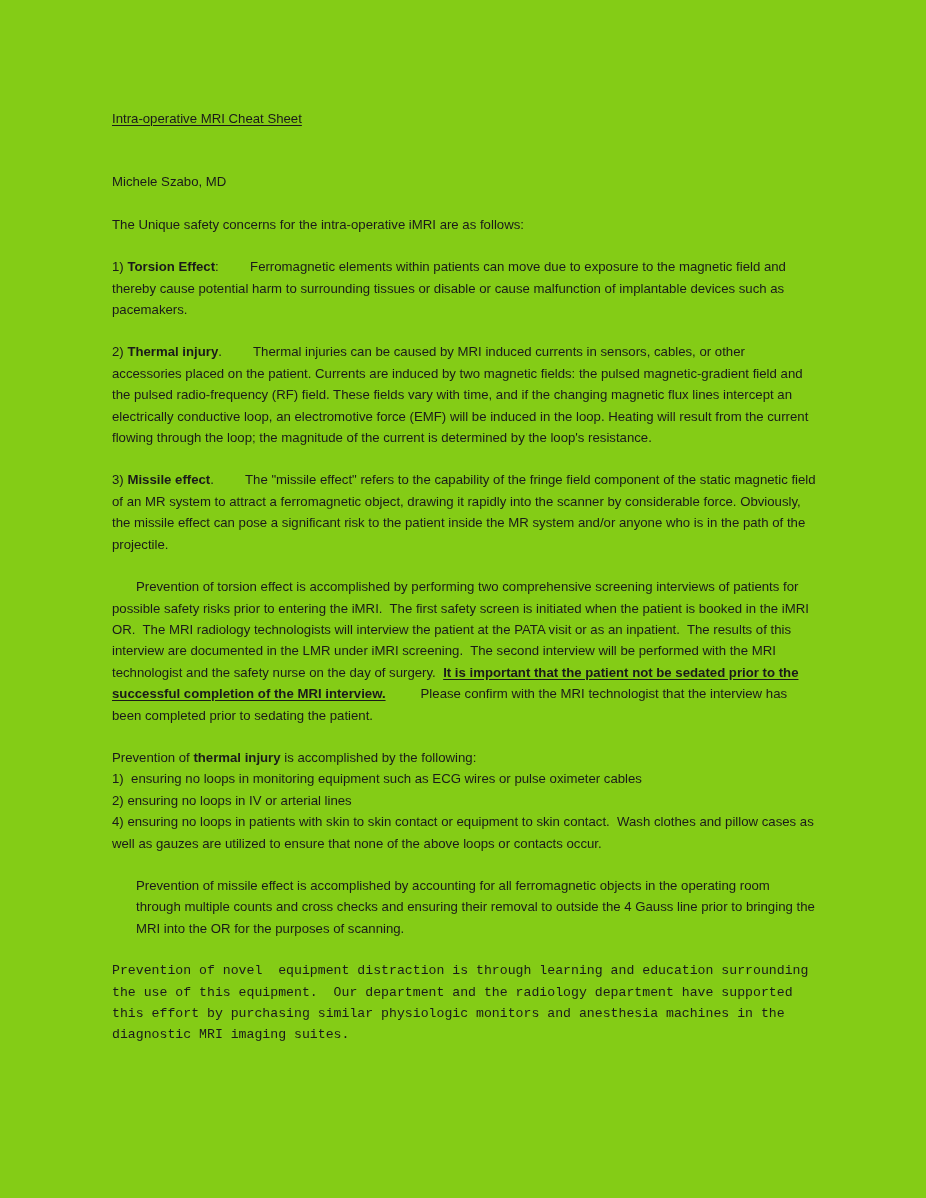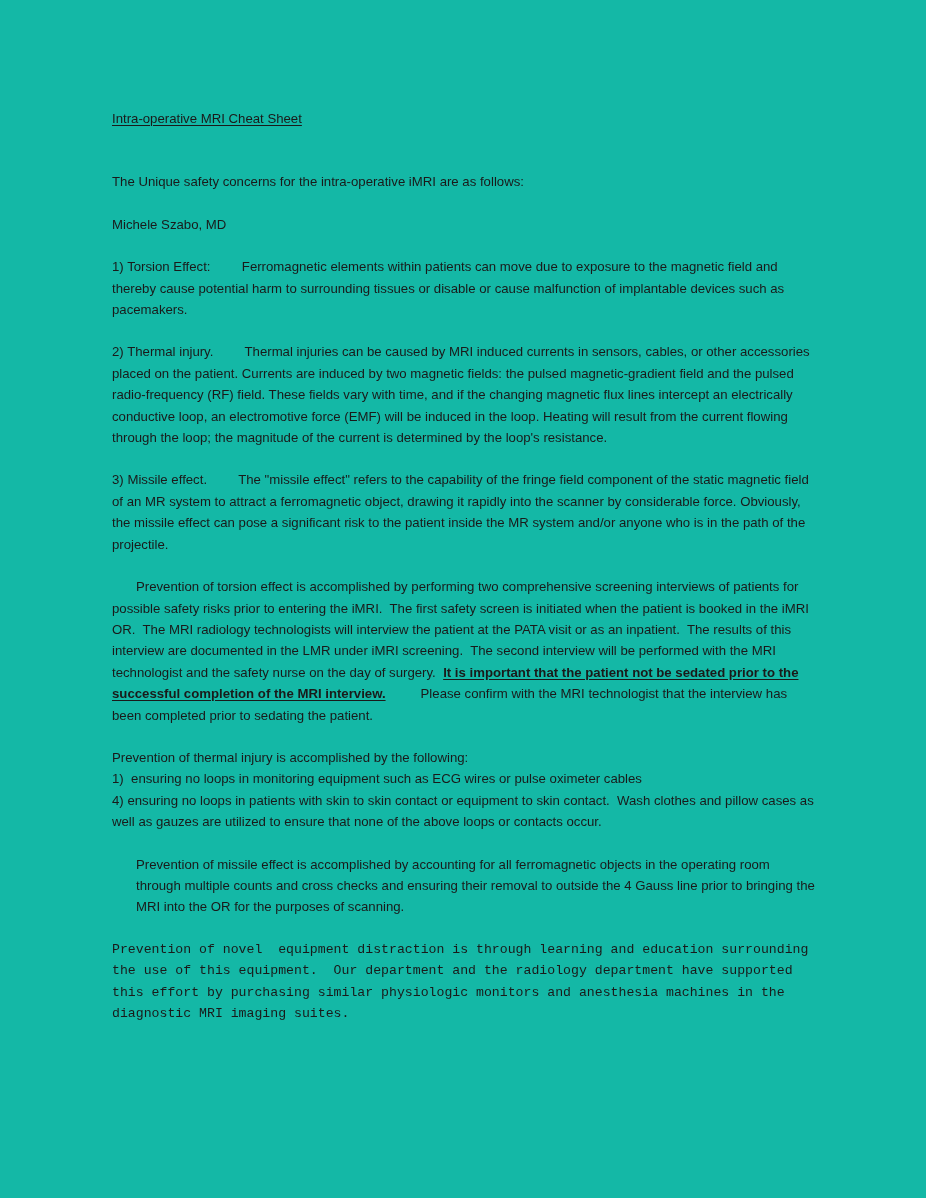--- a/index.html
+++ b/index.html
@@ -12,21 +12,21 @@
     width: 926px;
     height: 1198px;
     font-family: "Liberation Sans", "DejaVu Sans", sans-serif;
     color: #1a1a1a;
     -webkit-font-smoothing: antialiased;
   }
   .page {
     position: relative;
     width: 926px;
     height: 1198px;
-    background: #14b8a6;
+    background: #84cc16;
     box-sizing: border-box;
     padding: 108px 108px 0 112px;
     overflow: hidden;
   }
   .doc-body {
     width: 706px;
     font-size: 13.2px;
     line-height: 21.4px;
     text-align: left;
   }
@@ -46,21 +46,21 @@
   .para {
     margin: 0 0 21px 0;
   }
   .para.tight {
     margin: 0;
   }
   .para.last {
     margin: 0;
     font-family: Liberation Mono, monospace;
   }
-  b, .b { font-weight: normal; }
+  b, .b { font-weight: bold; }
   .bu {
     font-weight: bold;
     text-decoration: underline;
     text-underline-offset: 2px;
   }
   .list-block {
     margin: 4px 0 21px 0;
   }
   .list-block .para { margin: 0; }
   .sp { white-space: pre-wrap; margin-left: 24px; }
@@ -68,23 +68,23 @@
 </head>
 <body>
 
 <div class="page">
   <div class="doc-body">
 
     <div class="title-row">
       <span class="doc-title">Intra-operative MRI Cheat Sheet</span>
     </div>
 
+    <div class="para author">Michele Szabo, MD</div>
+
     <div class="para">The Unique safety concerns for the intra-operative iMRI are as follows:</div>
-
-    <div class="para author">Michele Szabo, MD</div>
 
     <div class="para">
       <span>1)</span>
       <span class="b">Torsion Effect</span><span>:</span><span class="sp">  Ferromagnetic elements within patients can move due to exposure to the magnetic field and thereby cause potential harm to surrounding tissues or disable or cause malfunction of implantable devices such as pacemakers.</span>
     </div>
 
     <div class="para">
       <span>2)</span>
       <span class="b">Thermal injury</span><span>.</span><span class="sp">  Thermal injuries can be caused by MRI induced currents in sensors, cables, or other accessories placed on the patient. Currents are induced by two magnetic fields: the pulsed magnetic-gradient field and the pulsed radio-frequency (RF) field. These fields vary with time, and if the changing magnetic flux lines intercept an electrically conductive loop, an electromotive force (EMF) will be induced in the loop. Heating will result from the current flowing through the loop; the magnitude of the current is determined by the loop's resistance.</span>
     </div>
@@ -97,20 +97,21 @@
 
     <div class="para">
       <span class="sp">Prevention of torsion effect is accomplished by performing two comprehensive screening interviews of patients for possible safety risks prior to entering the iMRI.  The first safety screen is initiated when the patient is booked in the iMRI OR.  The MRI radiology technologists will interview the patient at the PATA visit or as an inpatient.  The results of this interview are documented in the LMR under iMRI screening.  The second interview will be performed with the MRI technologist and the safety nurse on the day of surgery.  </span><span class="bu">It is important that the patient not be sedated prior to the successful completion of the MRI interview.</span><span class="sp">   Please confirm with the MRI technologist that the interview has been completed prior to sedating the patient.</span>
     </div>
 
     <div class="list-block">
       <div class="para tight">
         <span>Prevention of </span><span class="b">thermal injury</span><span> is accomplished by the following:</span>
       </div>
       <div class="para tight sp">1)  ensuring no loops in monitoring equipment such as ECG wires or pulse oximeter cables</div>
+      <div class="para tight sp">2) ensuring no loops in IV or arterial lines</div>
       <div class="para tight sp">4) ensuring no loops in patients with skin to skin contact or equipment to skin contact.  Wash clothes and pillow cases as well as gauzes are utilized to ensure that none of the above loops or contacts occur.</div>
     </div>
 
     <div class="para sp">Prevention of missile effect is accomplished by accounting for all ferromagnetic objects in the operating room through multiple counts and cross checks and ensuring their removal to outside the 4 Gauss line prior to bringing the MRI into the OR for the purposes of scanning.</div>
 
     <div class="para last sp">Prevention of novel  equipment distraction is through learning and education surrounding the use of this equipment.  Our department and the radiology department have supported this effort by purchasing similar physiologic monitors and anesthesia machines in the diagnostic MRI imaging suites.</div>
 
   </div>
 </div>
 

